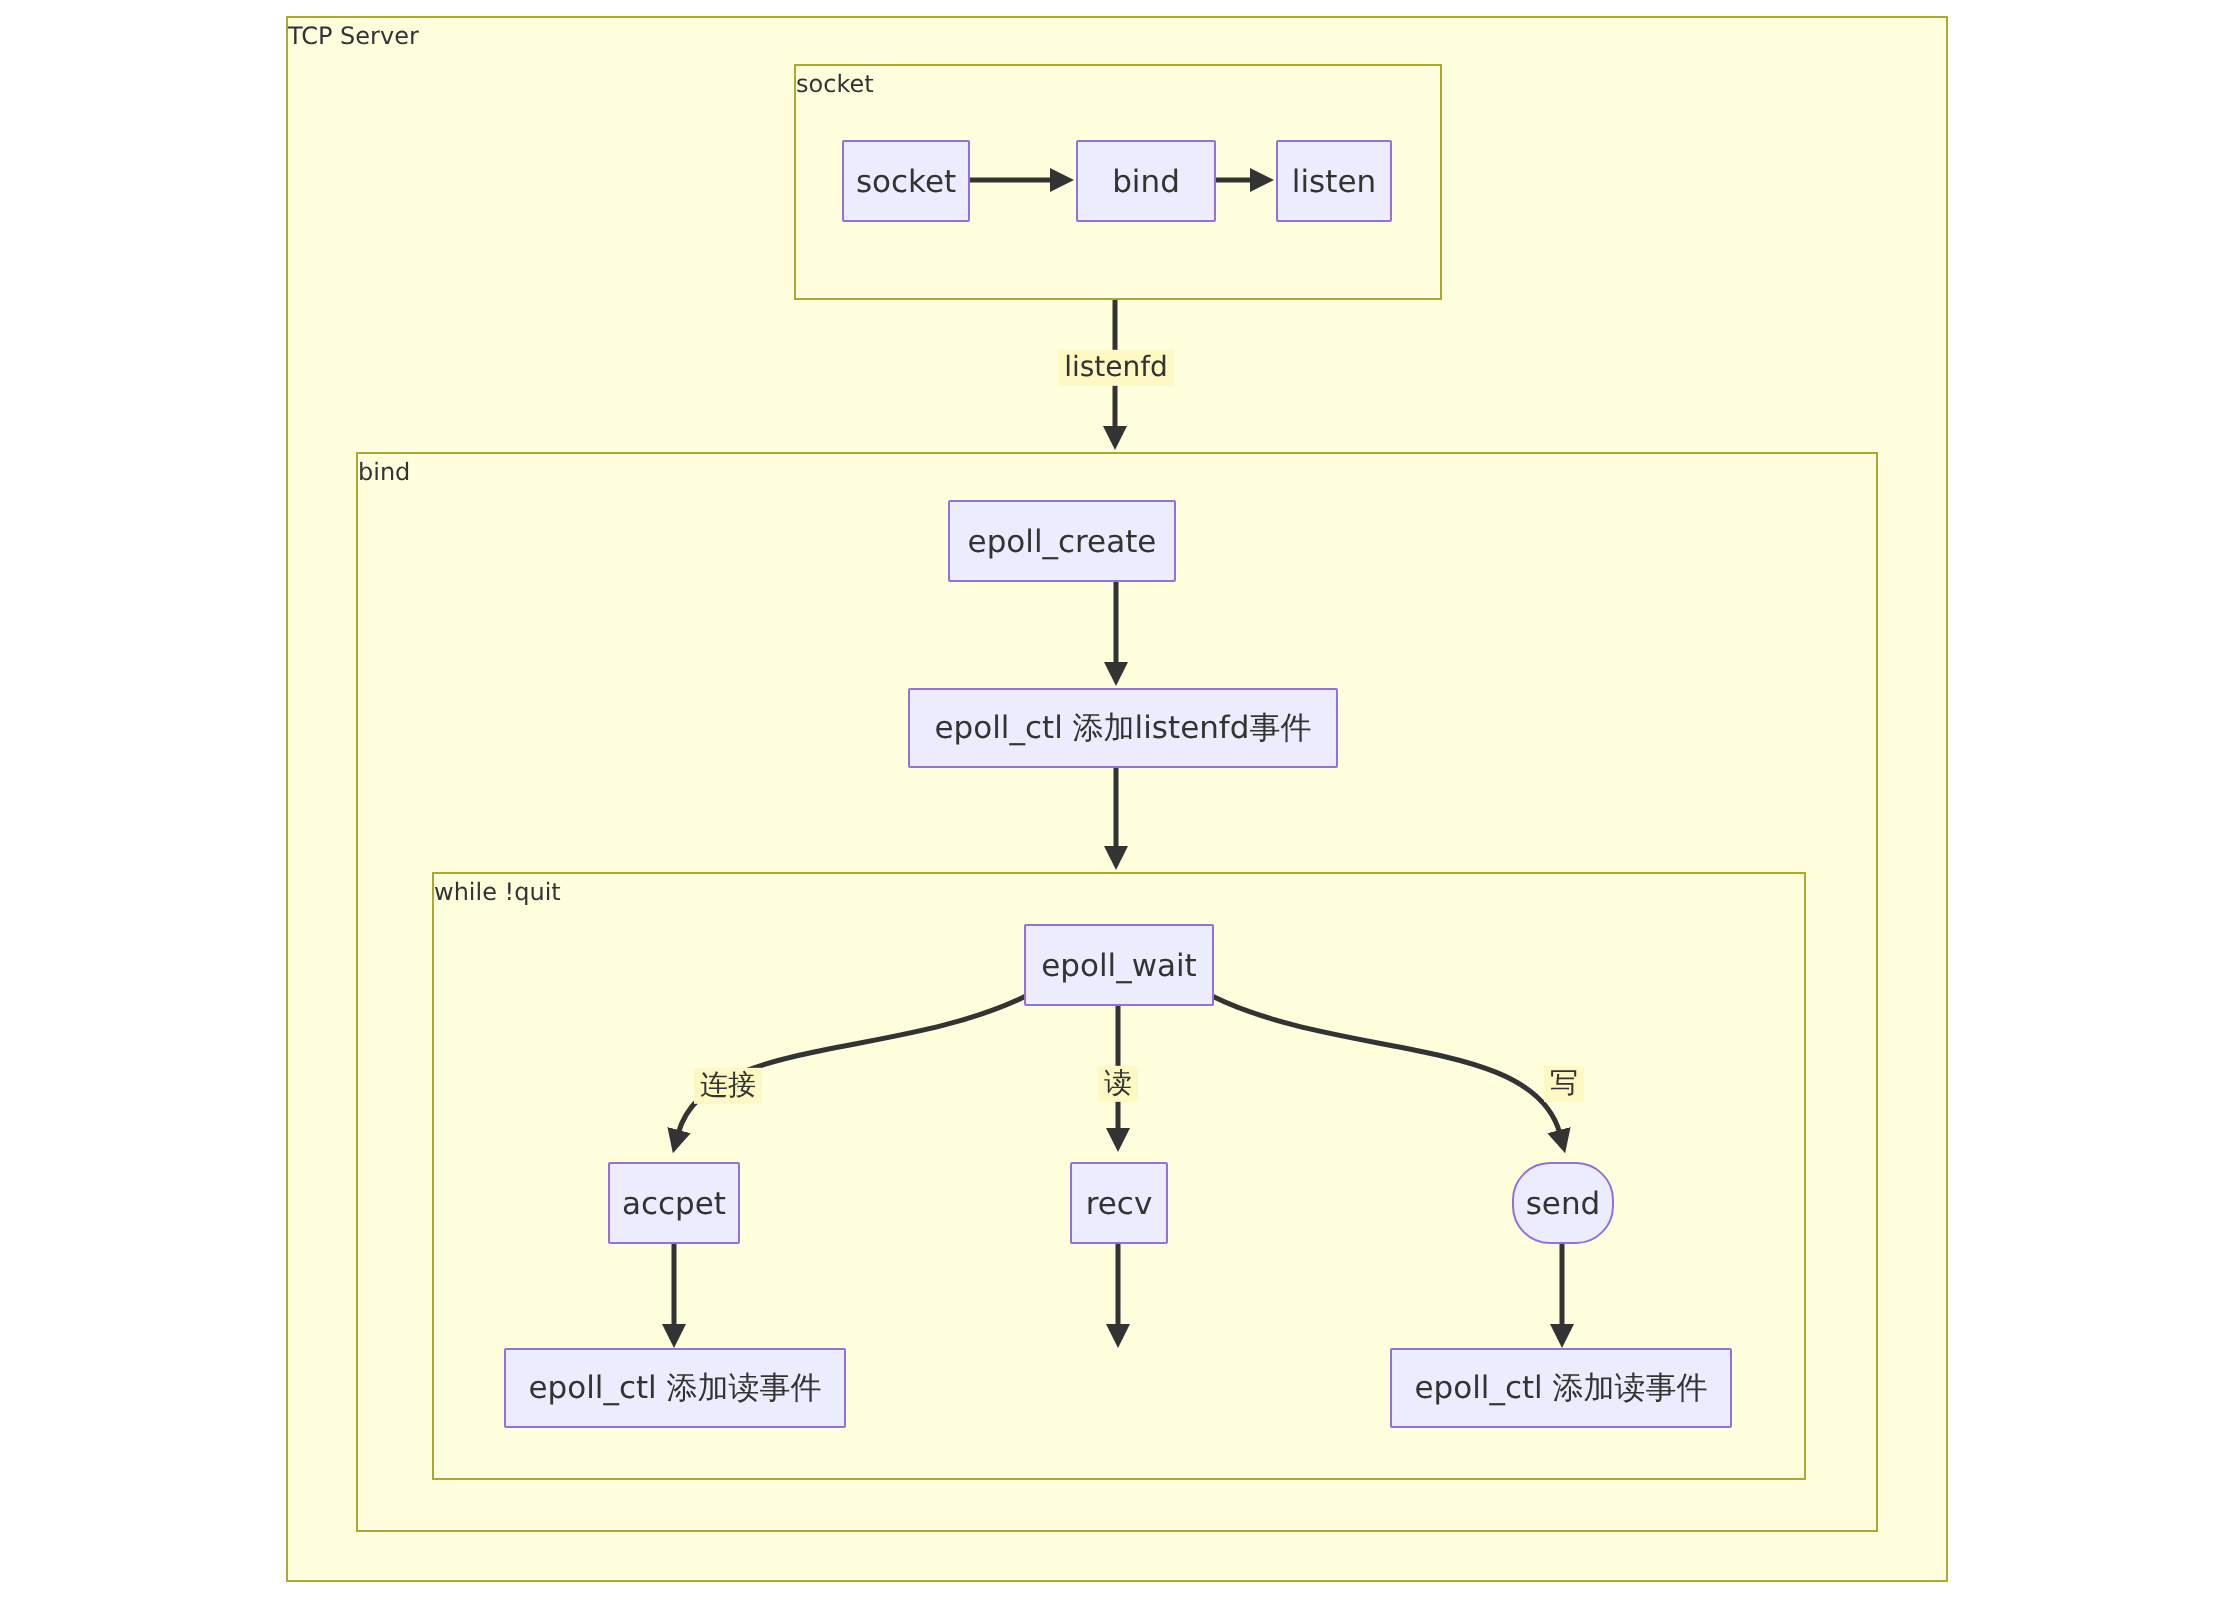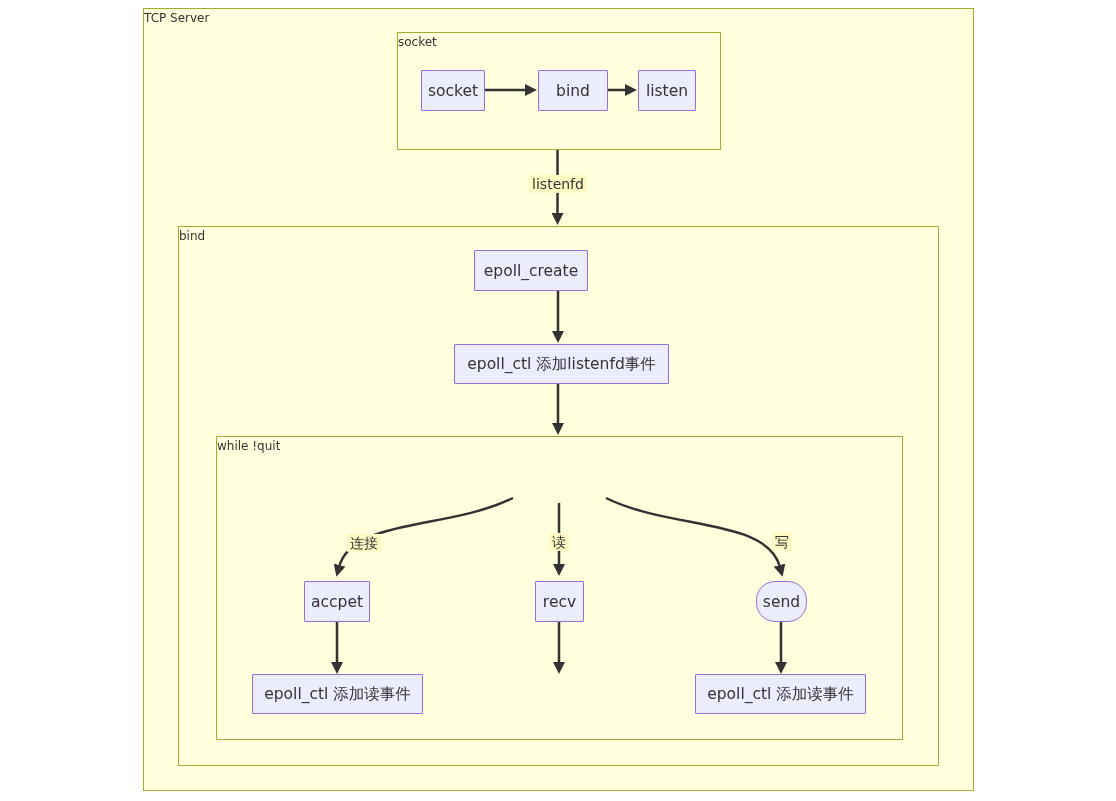--- a/index.html
+++ b/index.html
@@ -73,20 +73,21 @@
     <path class="edge" marker-end="url(#arrow)" d="M781 622 L781 664"></path>
   </svg>
 
   <div class="node" style="left:421px; top:70px; width:64px; height:41px;">socket</div>
   <div class="node" style="left:538px; top:70px; width:70px; height:41px;">bind</div>
   <div class="node" style="left:638px; top:70px; width:58px; height:41px;">listen</div>
 
   <div class="node" style="left:474px; top:250px; width:114px; height:41px;">epoll_create</div>
   <div class="node" style="left:454px; top:344px; width:215px; height:40px;">epoll_ctl 添加listenfd事件</div>
 
+  <div class="node" style="left:512px; top:462px; width:95px; height:41px;">epoll_wait</div>
 
   <div class="node" style="left:304px; top:581px; width:66px; height:41px;">accpet</div>
   <div class="node" style="left:535px; top:581px; width:49px; height:41px;">recv</div>
   <div class="node" style="left:756px; top:581px; width:51px; height:41px;border-radius:19px;">send</div>
 
   <div class="node" style="left:252px; top:674px; width:171px; height:40px;">epoll_ctl 添加读事件</div>
   <div class="node" style="left:695px; top:674px; width:171px; height:40px;">epoll_ctl 添加读事件</div>
 
   <div class="elabel" style="left:558px; top:184px;">listenfd</div>
   <div class="elabel" style="left:340px; top:543px;margin-left:24px;">连接</div>

